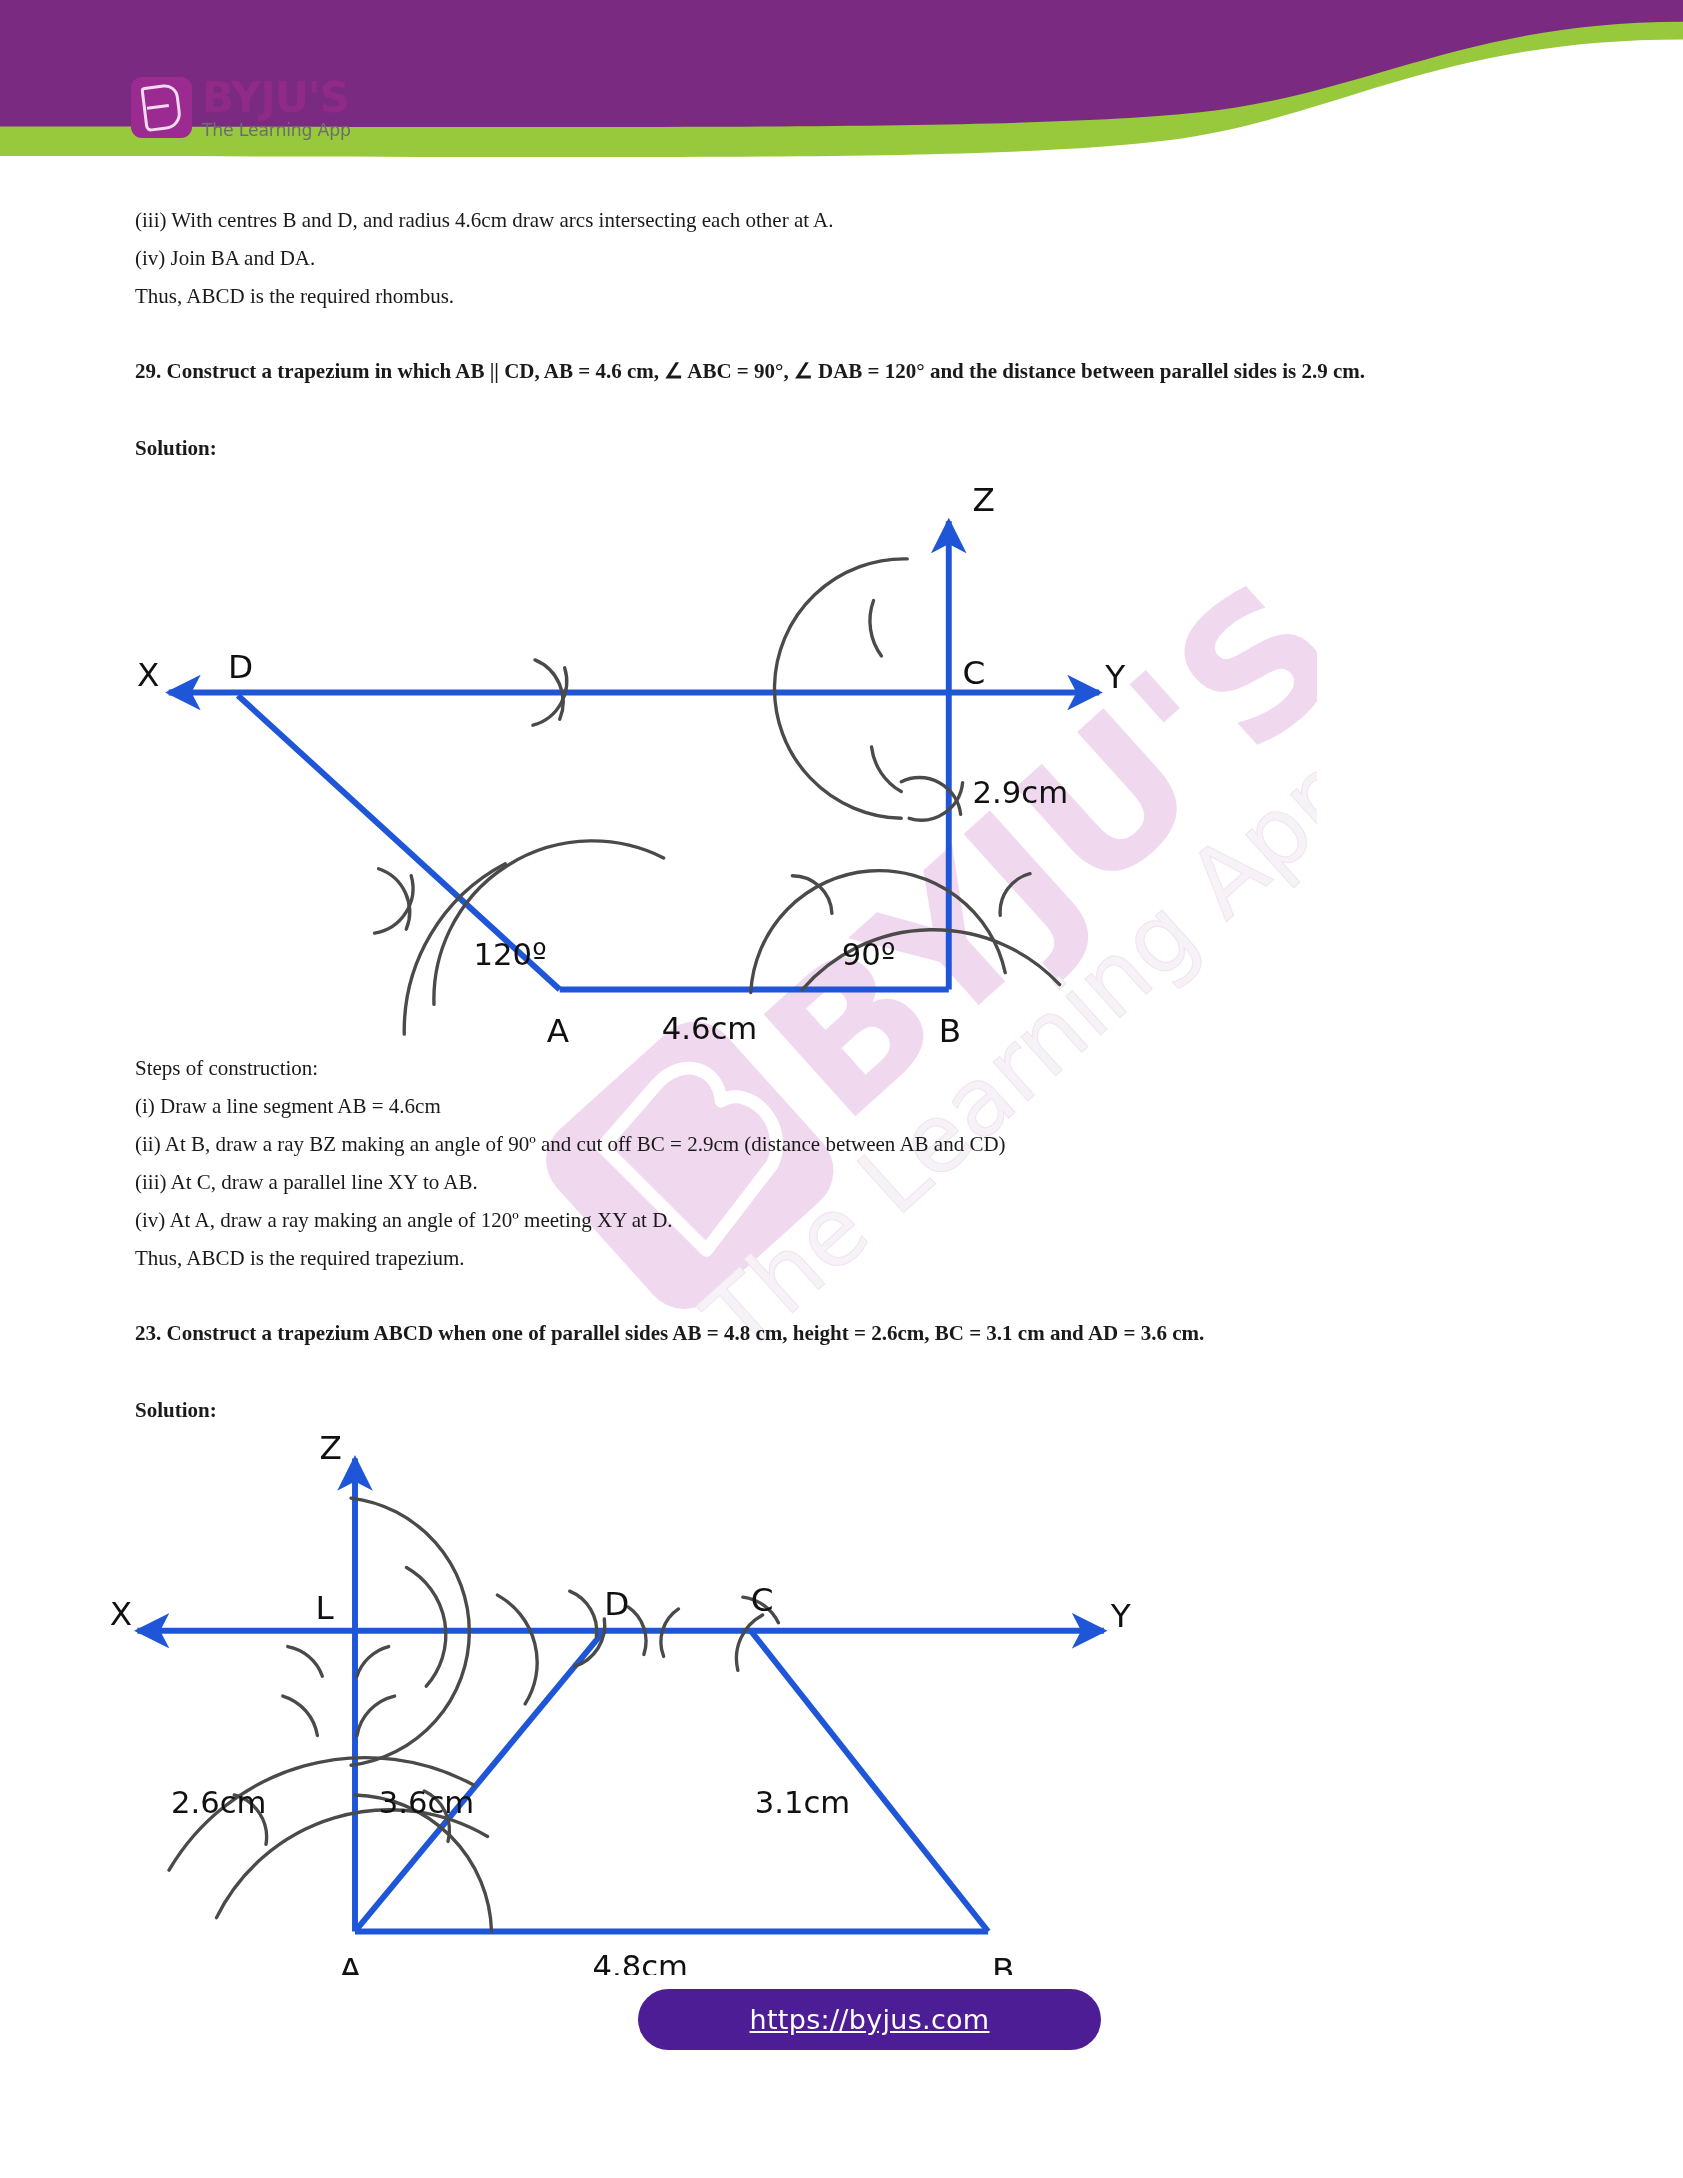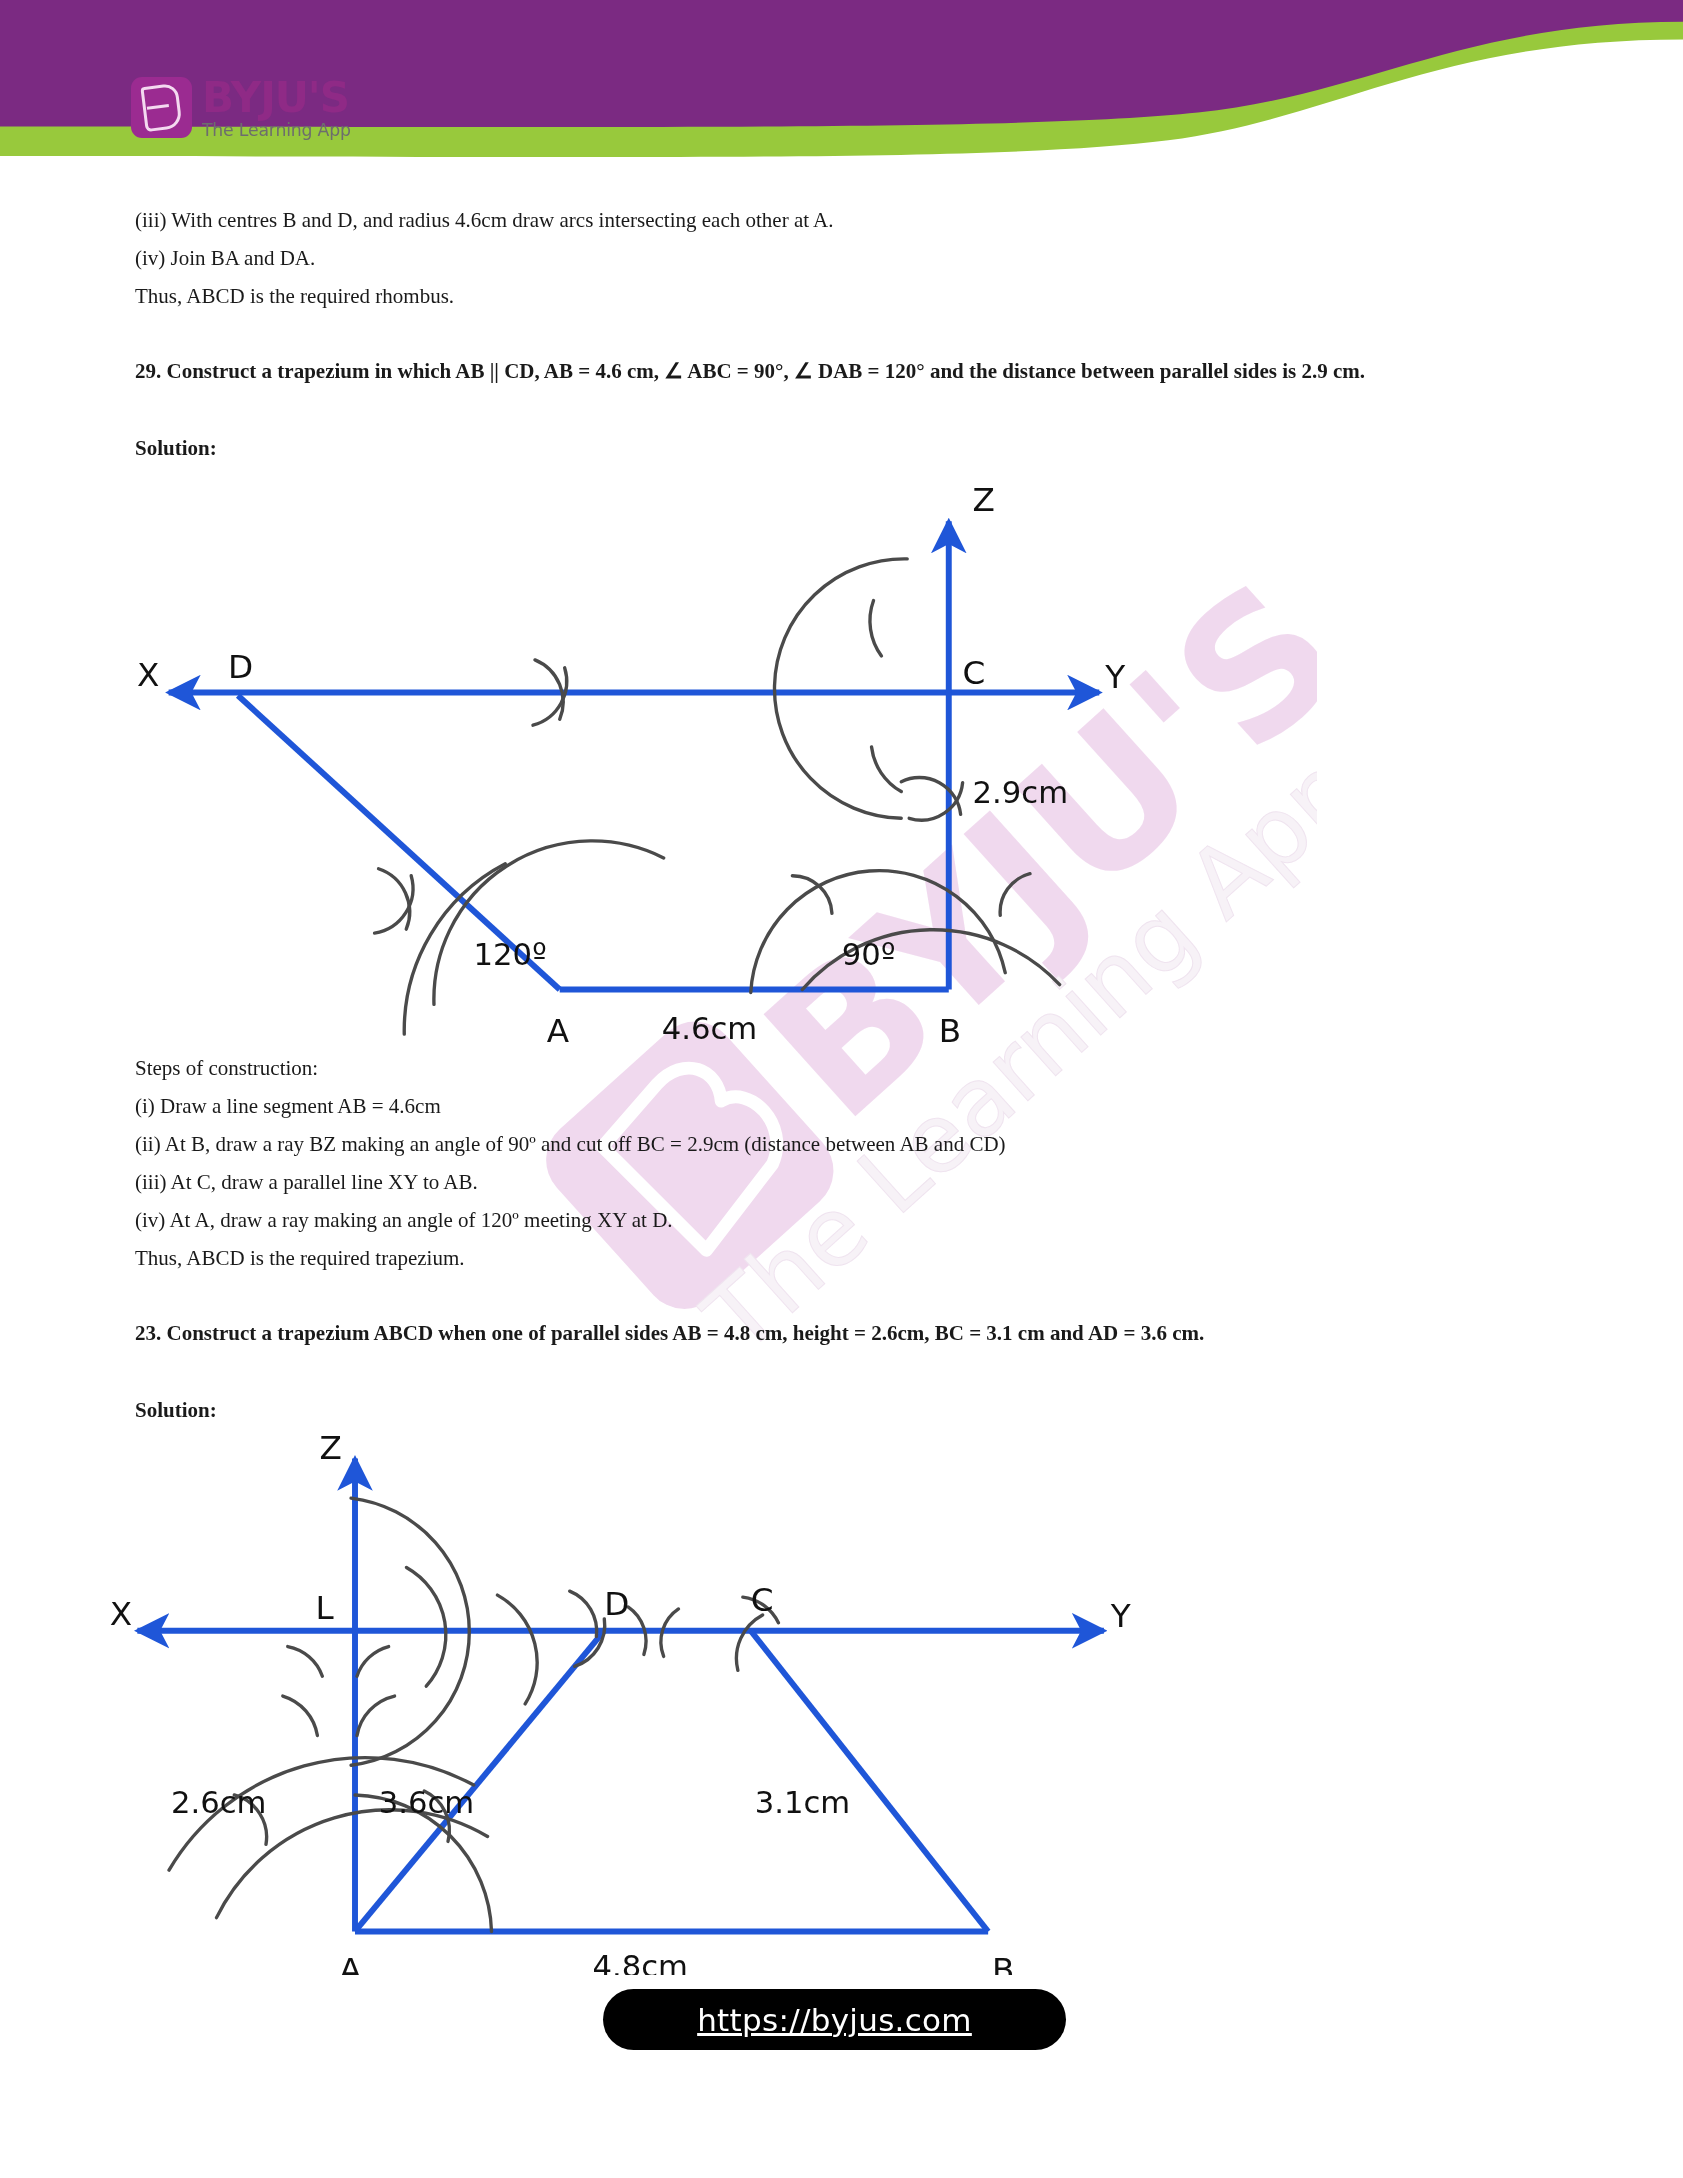--- a/index.html
+++ b/index.html
@@ -112,31 +112,31 @@
   }
 
   
   .figure { position: absolute; }
   #figure-22 { left: 109px; top: 450px; width: 1139px; height: 594px; }
   #figure-23 { left: 109px; top: 1421px; width: 1139px; height: 554px; }
 
   
   #footer-link {
     position: absolute;
-    left: 603px;
+    left: 638px;
     top: 1989px;
     width: 463px;
     height: 61px;
-    background: #000000;
+    background: #4c1d95;
     border-radius: 31px;
     display: flex;
     align-items: center;
     justify-content: center;
     font-family: "DejaVu Sans", sans-serif;
-    font-size: 31px;
+    font-size: 27px;
     color: #ffffff;
     letter-spacing: 0.3px;
   }
 </style>
 </head>
 <body>
 
 <svg id="header-banner" viewBox="0 0 1700 165" preserveAspectRatio="none">
 
   <path d="M0,0 L1700,0 L1700,40 C1450,40 1350,120 1180,142 C1000,165 600,158 0,158 Z" fill="#98c93c"></path>

